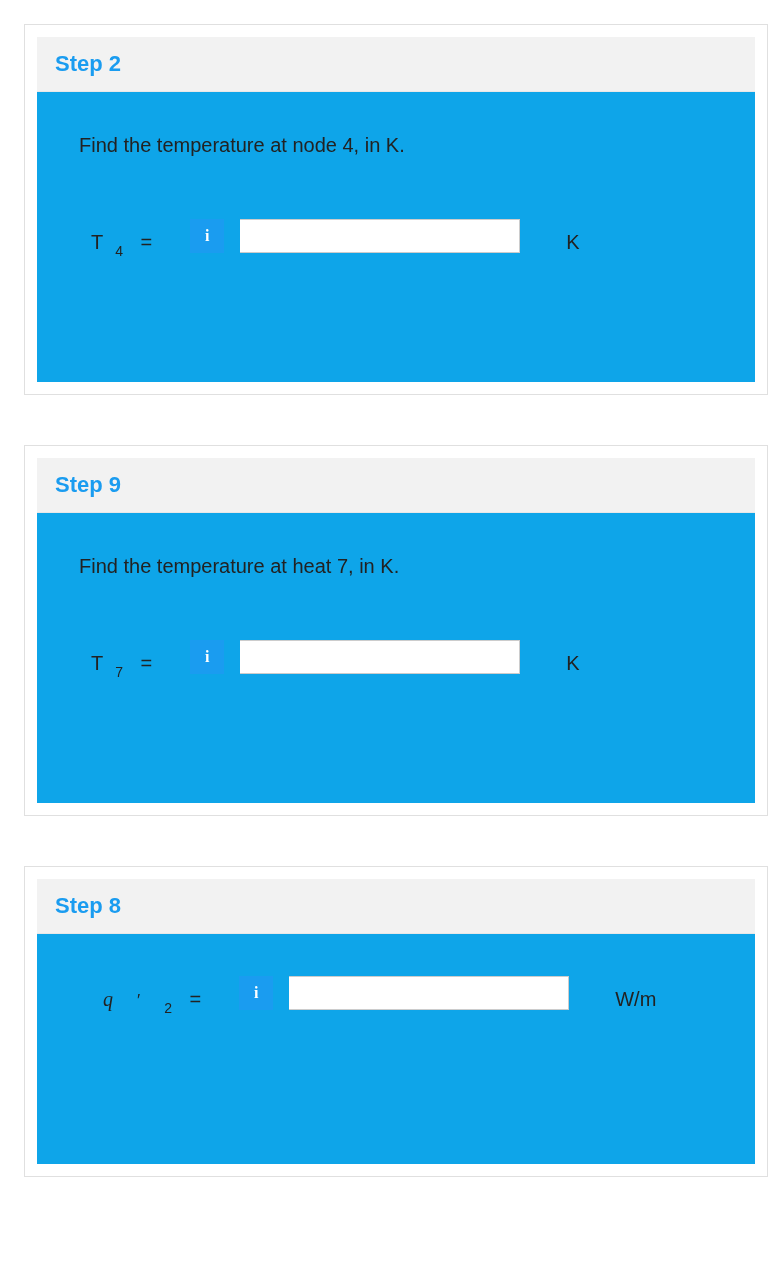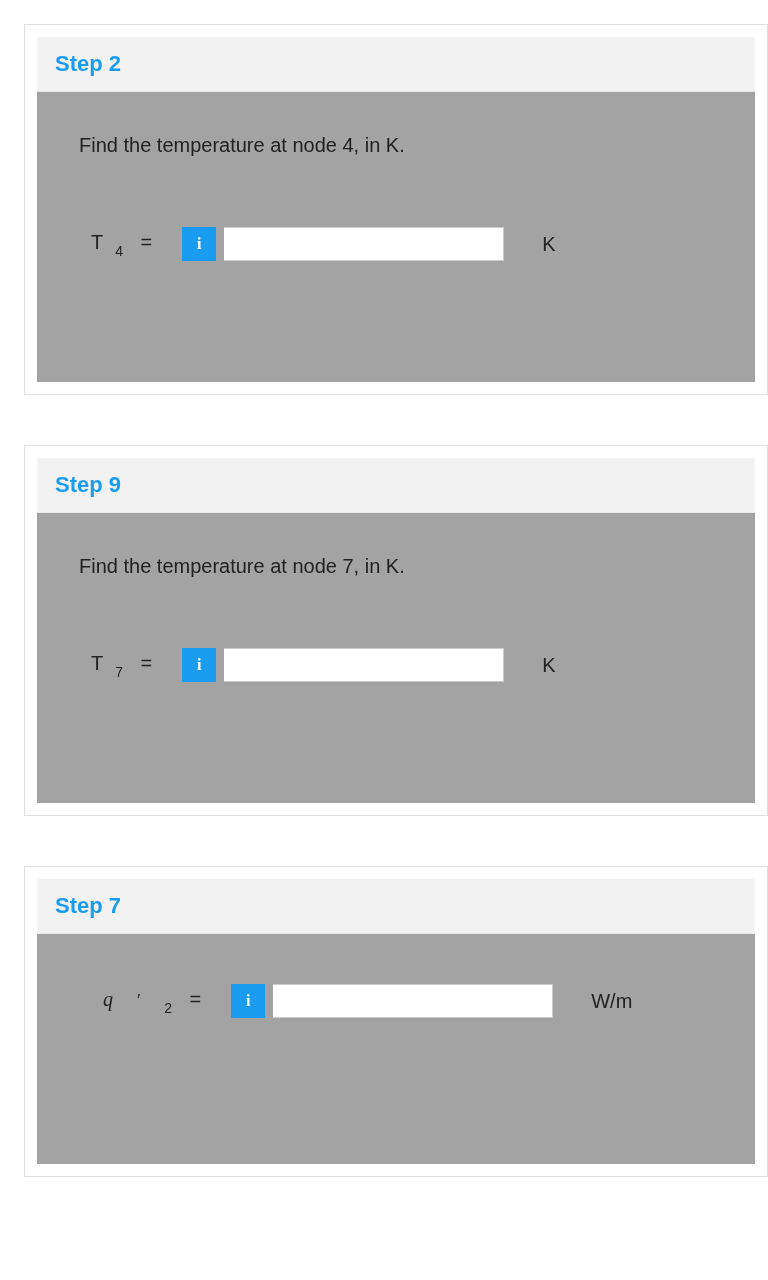--- a/index.html
+++ b/index.html
@@ -15,34 +15,33 @@
   }
   .step-header {
     background: #f2f2f2;
     padding: 14px 18px;
     font-size: 22px;
     font-weight: 600;
     color: #1a9cf0;
     border-bottom: 1px solid #e8e8e8;
   }
   .step-body {
-    background: #a3a3a3;
+    background: #0ea5e9;
     padding: 30px 30px 10px 30px;
     min-height: 290px;
   }
   .step-body.last { min-height: 230px; }
   .prompt {
     font-size: 20px;
     color: #222;
     margin-bottom: 38px;
   }
   .input-row {
     display: flex;
-    align-items: center;
-    gap: 8px;
+    gap: 16px;
   }
   .var-label {
     font-size: 20px;
     color: #222;
     margin-right: 10px;
     white-space: nowrap;
   }
   .var-label .sub {
     font-size: 0.7em;
     vertical-align: sub;
@@ -92,32 +91,32 @@
       <div class="info-btn">i</div>
       <input class="answer-input" type="text" value="" style="">
       <span class="unit">K</span>
     </div>
   </div>
 </div>
 
 <div class="step-block">
   <div class="step-header">Step 9</div>
   <div class="step-body">
-    <div class="prompt">Find the temperature at node 7, in K.</div>
+    <div class="prompt">Find the temperature at heat 7, in K.</div>
     <div class="input-row">
       <span class="var-label">T<span class="sub">7</span> =</span>
       <div class="info-btn">i</div>
       <input class="answer-input" type="text" value="" style="">
       <span class="unit">K</span>
     </div>
   </div>
 </div>
 
 <div class="step-block">
-  <div class="step-header">Step 7</div>
+  <div class="step-header">Step 8</div>
   <div class="step-body last">
     <div class="input-row">
       <span class="var-label"><span class="ital">q</span><span class="prime">′</span><span class="sub">2</span> =</span>
       <div class="info-btn">i</div>
       <input class="answer-input" type="text" value="" style="">
       <span class="unit">W/m</span>
     </div>
   </div>
 </div>
 

